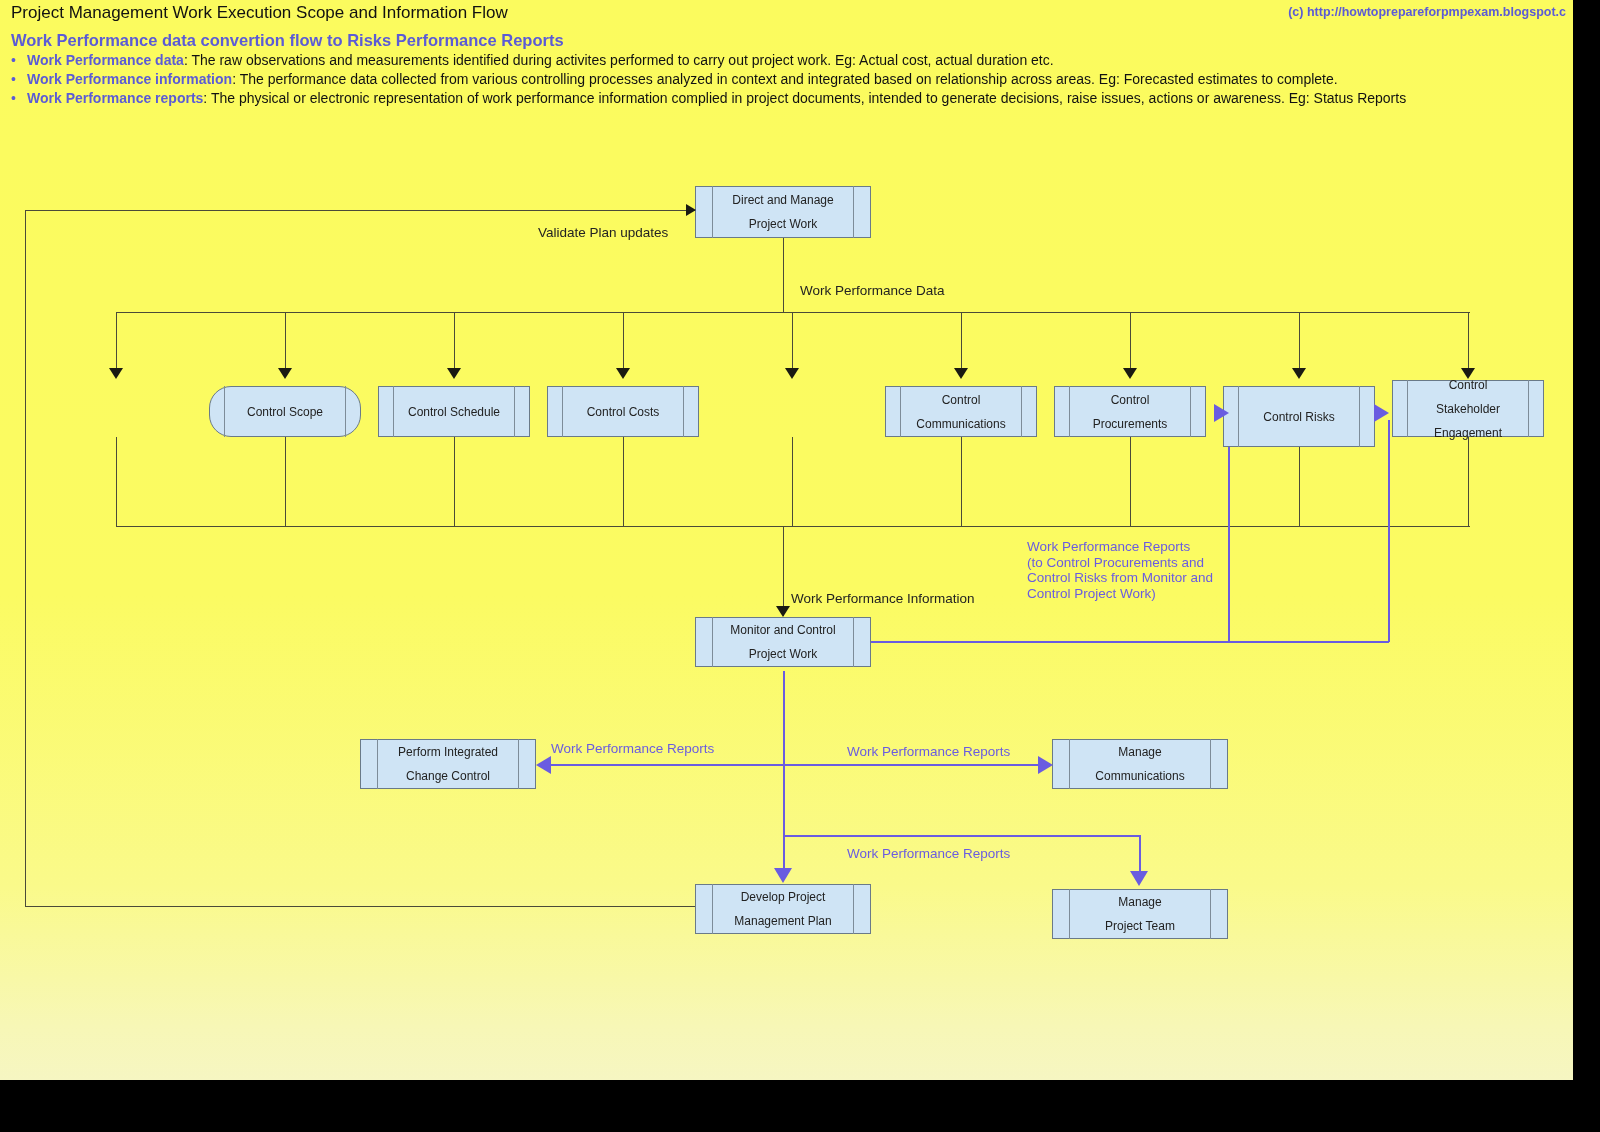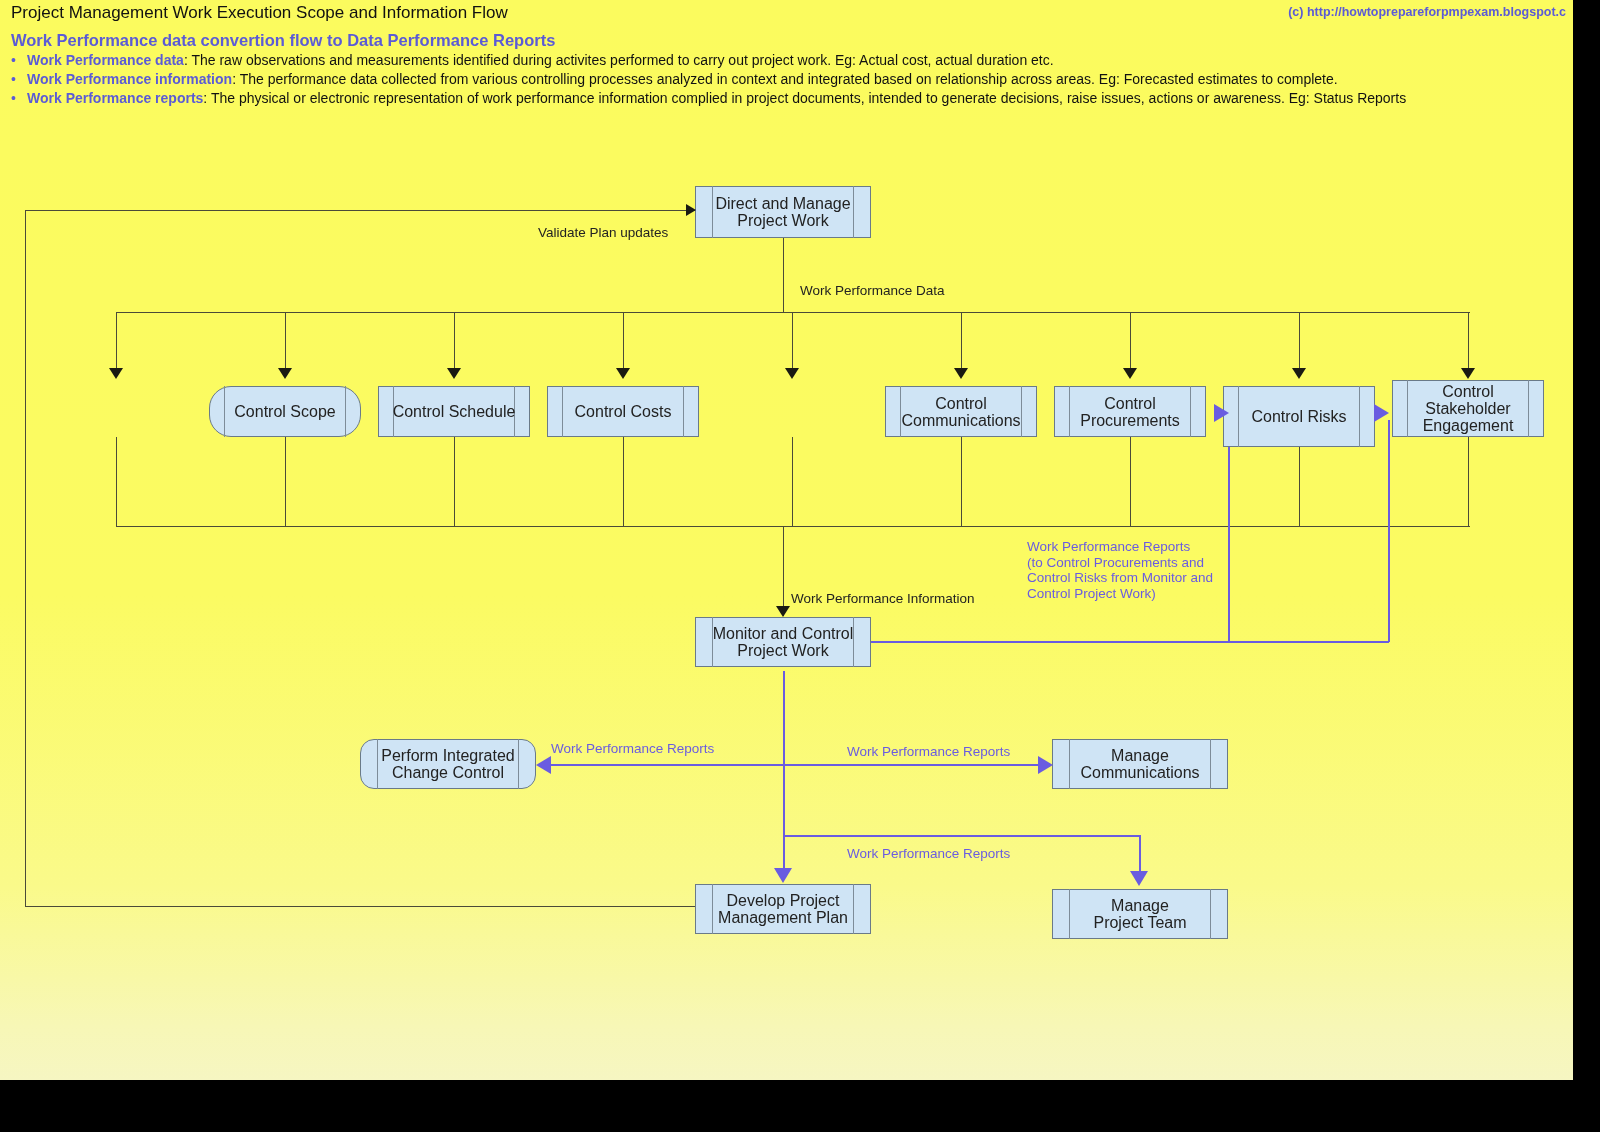--- a/index.html
+++ b/index.html
@@ -16,21 +16,21 @@
   .hdr-sub{position:absolute;left:11px;top:31px;font-size:16.5px;font-weight:bold;color:#5b5bd6;white-space:nowrap;}
   .bullet-row{position:absolute;left:11px;font-size:14px;color:#111;white-space:nowrap;}
   .bullet-row .dot{display:inline-block;width:16px;color:#5b5bd6;}
   .bullet-row .term{color:#5b5bd6;font-weight:bold;}
   .copy{position:absolute;right:7px;top:5px;font-size:12.5px;font-weight:bold;color:#5b5bd6;white-space:nowrap;}
 
   
   .pbox{position:absolute;box-sizing:border-box;background:#cfe4f5;border:1px solid #6a7a88;
         display:flex;align-items:center;justify-content:center;z-index:6;}
   .pbox .inner{position:absolute;top:-1px;bottom:-1px;border-left:1px solid #7d8c99;border-right:1px solid #7d8c99;box-sizing:border-box;}
-  .pbox .lbl{position:relative;z-index:2;font-size:16px;line-height:17px;color:#222;text-align:center;padding:0 4px;}
+  .pbox .lbl{position:relative;z-index:2;font-size:12px;line-height:24px;color:#222;text-align:center;padding:0 4px;}
 
   
   .hl{position:absolute;height:0;border-top:1.4px solid #4a4a38;z-index:2;}
   .vl{position:absolute;width:0;border-left:1.4px solid #4a4a38;z-index:2;}
   .phl{position:absolute;height:0;border-top:2.6px solid #6a5ce0;z-index:4;}
   .pvl{position:absolute;width:0;border-left:2.6px solid #6a5ce0;z-index:4;}
 
   .ar{position:absolute;width:0;height:0;z-index:7;}
   .ar-down{border-left:7px solid transparent;border-right:7px solid transparent;border-top:11px solid #1a1a12;}
   .ar-right{border-top:6px solid transparent;border-bottom:6px solid transparent;border-left:10px solid #1a1a12;}
@@ -43,21 +43,21 @@
   .pnote{position:absolute;font-size:13.5px;line-height:15.5px;color:#6a5ce0;z-index:8;}
 </style>
 </head>
 <body>
 
 <div id="stage">
 <div id="canvas">
 
   <div class="hdr-title">Project Management Work Execution Scope and Information Flow</div>
   <div class="copy">(c) http://howtoprepareforpmpexam.blogspot.c</div>
-  <div class="hdr-sub">Work Performance data convertion flow to Data Performance Reports</div>
+  <div class="hdr-sub">Work Performance data convertion flow to Risks Performance Reports</div>
 
   <div class="bullet-row" style="top:52px">
     <span class="dot">•</span><span class="term">Work Performance data</span><span>: The raw observations and measurements identified during activites performed to carry out project work. Eg: Actual cost, actual duration etc.</span>
   </div>
   <div class="bullet-row" style="top:71px">
     <span class="dot">•</span><span class="term">Work Performance information</span><span>: The performance data collected from various controlling processes analyzed in context and integrated based on relationship across areas. Eg: Forecasted estimates to complete.</span>
   </div>
   <div class="bullet-row" style="top:90px">
     <span class="dot">•</span><span class="term">Work Performance reports</span><span>: The physical or electronic representation of work performance information complied in project documents, intended to generate decisions, raise issues, actions or awareness. Eg: Status Reports</span>
   </div>
@@ -165,21 +165,21 @@
   <div class="pbox" style="left:1392px; top:380px; width:152px; height:57px;">
     <div class="inner" style="left:14px;right:14px;"></div>
     <div class="lbl">Control<br>Stakeholder<br>Engagement</div>
   </div>
 
   <div class="pbox" style="left:695px; top:617px; width:176px; height:50px;">
     <div class="inner" style="left:16px;right:16px;"></div>
     <div class="lbl">Monitor and Control<br>Project Work</div>
   </div>
 
-  <div class="pbox" style="left:360px; top:739px; width:176px; height:50px;border-radius:14px;">
+  <div class="pbox" style="left:360px; top:739px; width:176px; height:50px;">
     <div class="inner" style="left:16px;right:16px;"></div>
     <div class="lbl">Perform Integrated<br>Change Control</div>
   </div>
   <div class="pbox" style="left:1052px; top:739px; width:176px; height:50px;">
     <div class="inner" style="left:16px;right:16px;"></div>
     <div class="lbl">Manage<br>Communications</div>
   </div>
 
   <div class="pbox" style="left:695px; top:884px; width:176px; height:50px;">
     <div class="inner" style="left:16px;right:16px;"></div>

